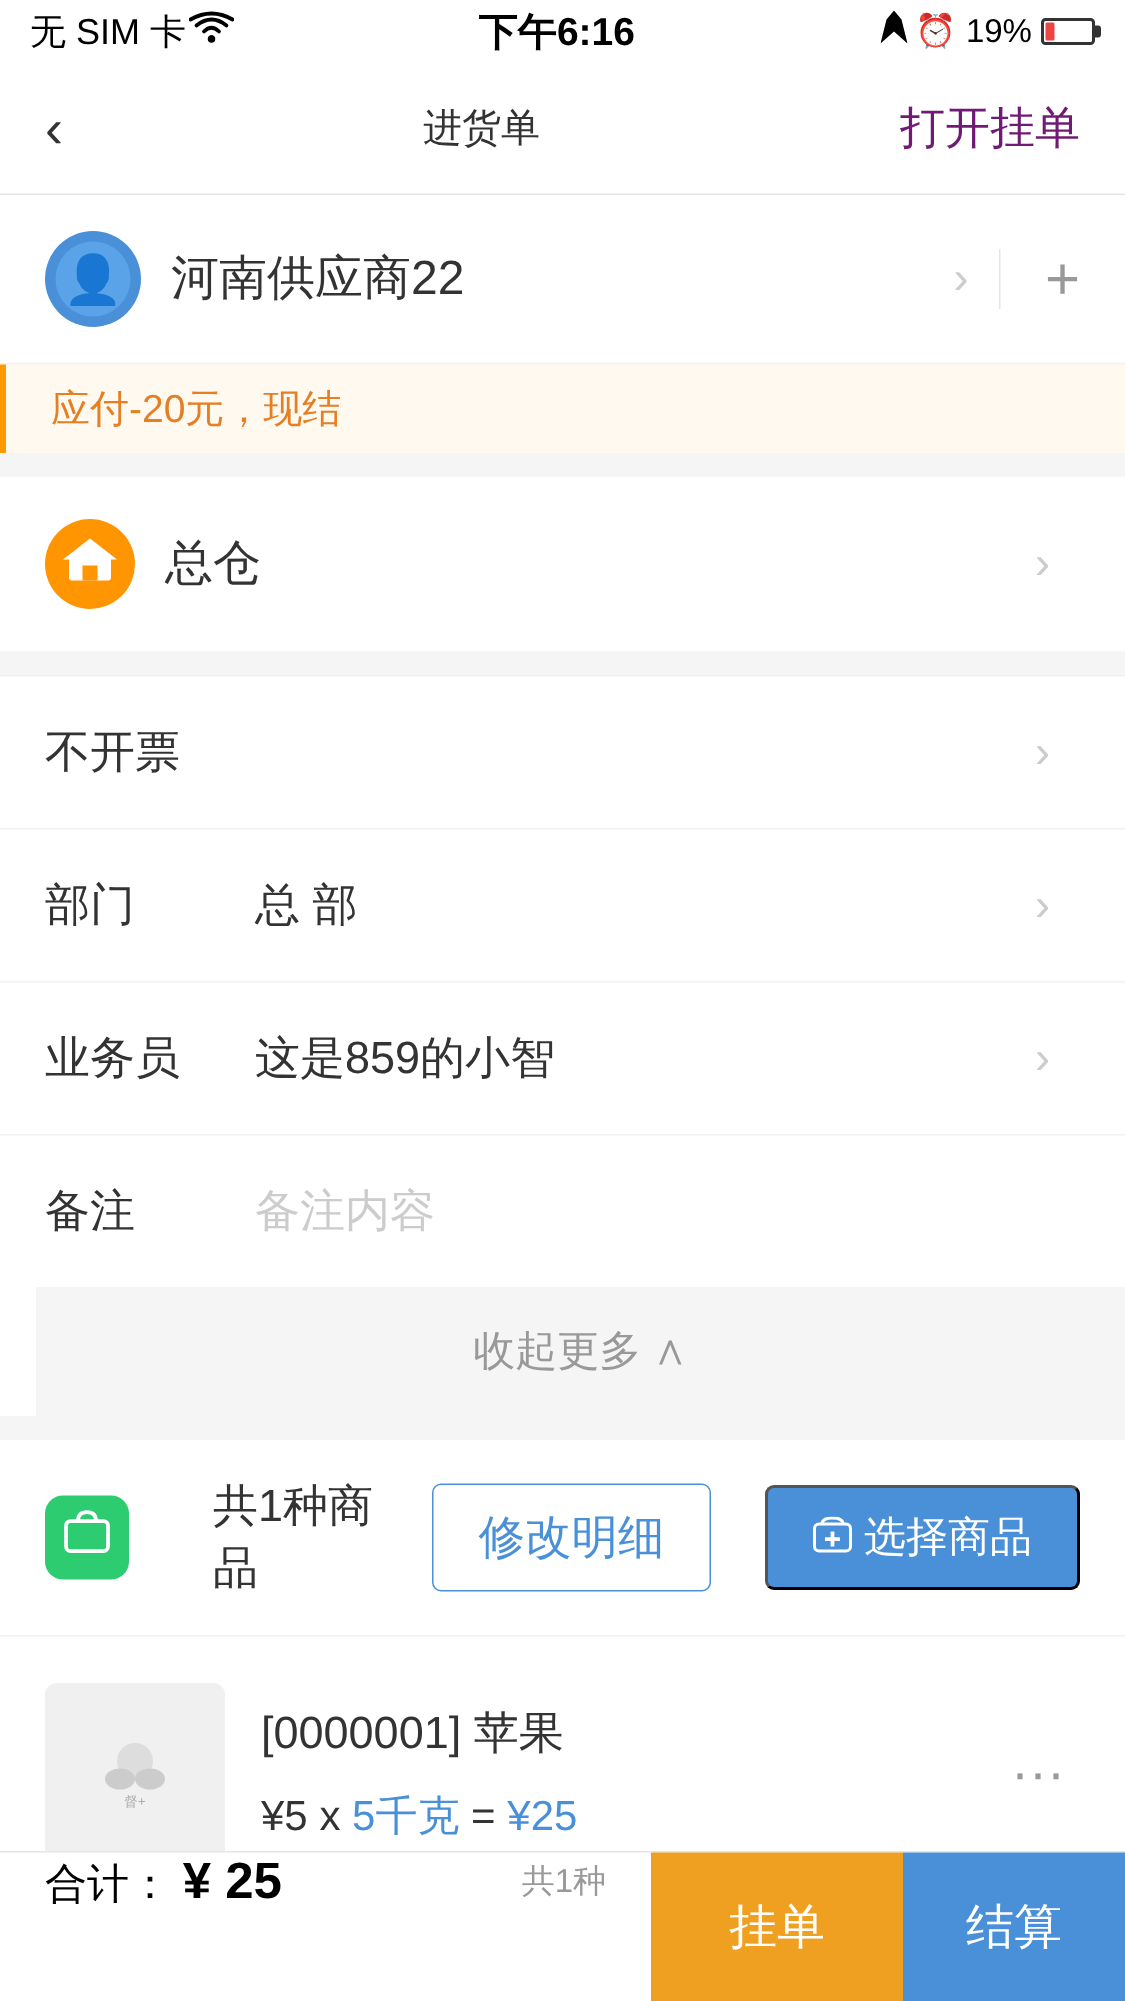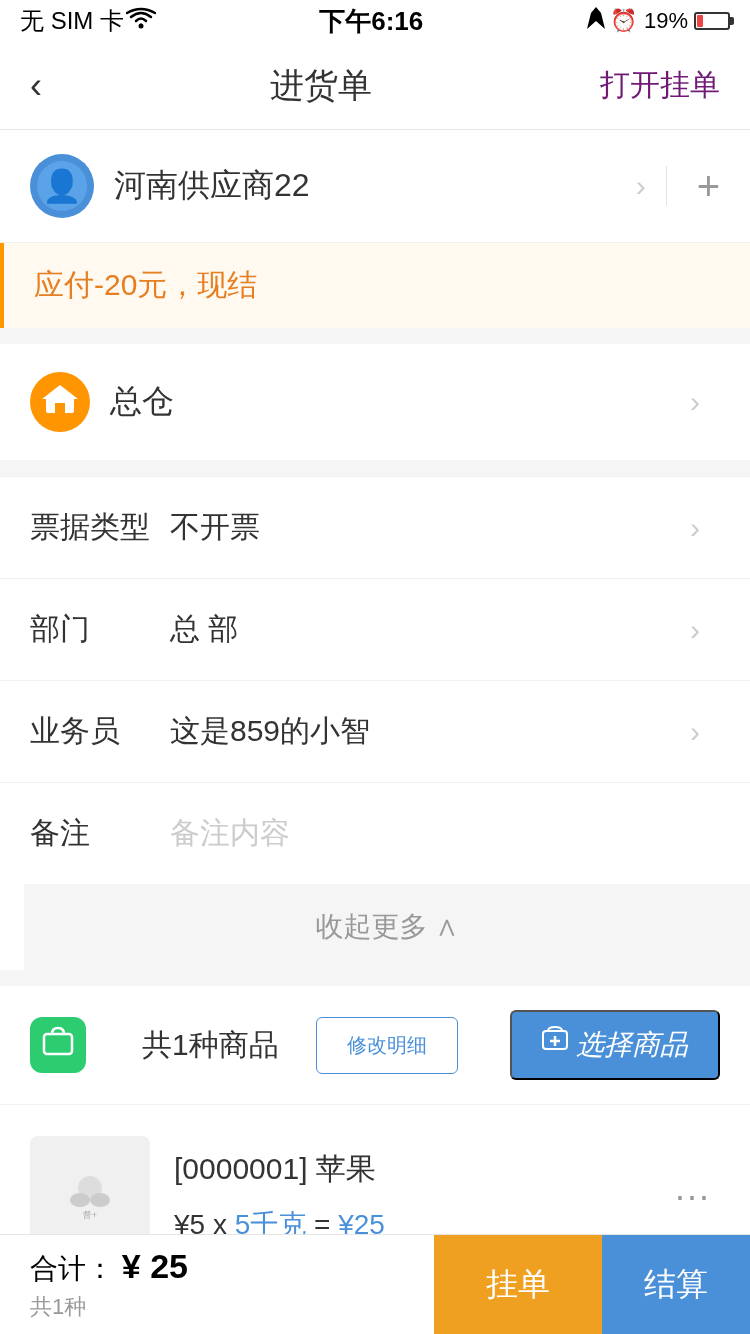--- a/index.html
+++ b/index.html
@@ -64,21 +64,21 @@
       justify-content: space-between;
       padding: 0 30px;
       border-bottom: 1px solid #e5e5e5;
     }
     .nav-back {
       font-size: 36px;
       color: #333;
       cursor: pointer;
     }
     .nav-title {
-      font-size: 34px;
+      font-size: 26px;
       font-weight: 500;
       color: #333;
     }
     .nav-action {
       font-size: 30px;
       color: #701a75;
       cursor: pointer;
     }
 
     
@@ -140,23 +140,23 @@
     .divider-v {
       width: 1px;
       height: 40px;
       background: #e5e5e5;
       margin-right: 30px;
     }
 
     
     .warning-banner {
       background: #fff9f0;
-      padding: 22px 30px;
+      padding: 12px 30px;
       border-left: 4px solid #f90;
-      font-size: 30px;
+      font-size: 26px;
       color: #e67e22;
     }
 
     
     .warehouse-row {
       display: flex;
       align-items: center;
       padding: 28px 30px;
     }
     .warehouse-icon-wrap {
@@ -236,35 +236,33 @@
       flex: 1;
       font-size: 30px;
       color: #333;
     }
     .btn-outline {
       border: 1px solid #4a90d9;
       background: #fff;
       color: #4a90d9;
       padding: 14px 30px;
       border-radius: 6px;
-      font-size: 20px;
-      margin-right: 16px;
+      font-size: 31px;
       cursor: pointer;
     }
     .btn-blue {
       background: #4a90d9;
       color: #fff;
       padding: 14px 30px;
       border-radius: 6px;
       font-size: 28px;
       cursor: pointer;
       display: flex;
-      align-items: flex-start;
+      align-items: flex-end;
       gap: 8px;
-      font-style: italic;
     }
 
     
     .product-item {
       background: #fff;
       display: flex;
       align-items: center;
       padding: 30px;
       margin-top: 1px;
     }
@@ -309,22 +307,22 @@
       width: 750px;
       height: 100px;
       background: #fff;
       display: flex;
       align-items: stretch;
       border-top: 1px solid #e5e5e5;
     }
     .total-section {
       flex: 1;
       display: flex;
-      flex-direction: column;
-      justify-content: center;
+      flex-direction: row;
+      justify-content: space-between;
       padding: 0 30px;
     }
     .btn-suspend {
       width: 168px;
       background: #f0a020;
       color: #fff;
       font-size: 32px;
       display: flex;
       align-items: center;
       justify-content: center;
@@ -411,21 +409,20 @@
           </svg>
         </span>
       </div>
       <span class="warehouse-label">总仓</span>
       <span class="chevron-right">›</span>
     </div>
   </div>
 
   <div class="section">
     <div class="form-row">
-      <span class="form-label">票据类型</span>
       <span class="form-value">不开票</span>
       <span class="chevron-right">›</span>
     </div>
     <div class="form-row">
       <span class="form-label">部门</span>
       <span class="form-value">总 部</span>
       <span class="chevron-right">›</span>
     </div>
     <div class="form-row">
       <span class="form-label">业务员</span>

